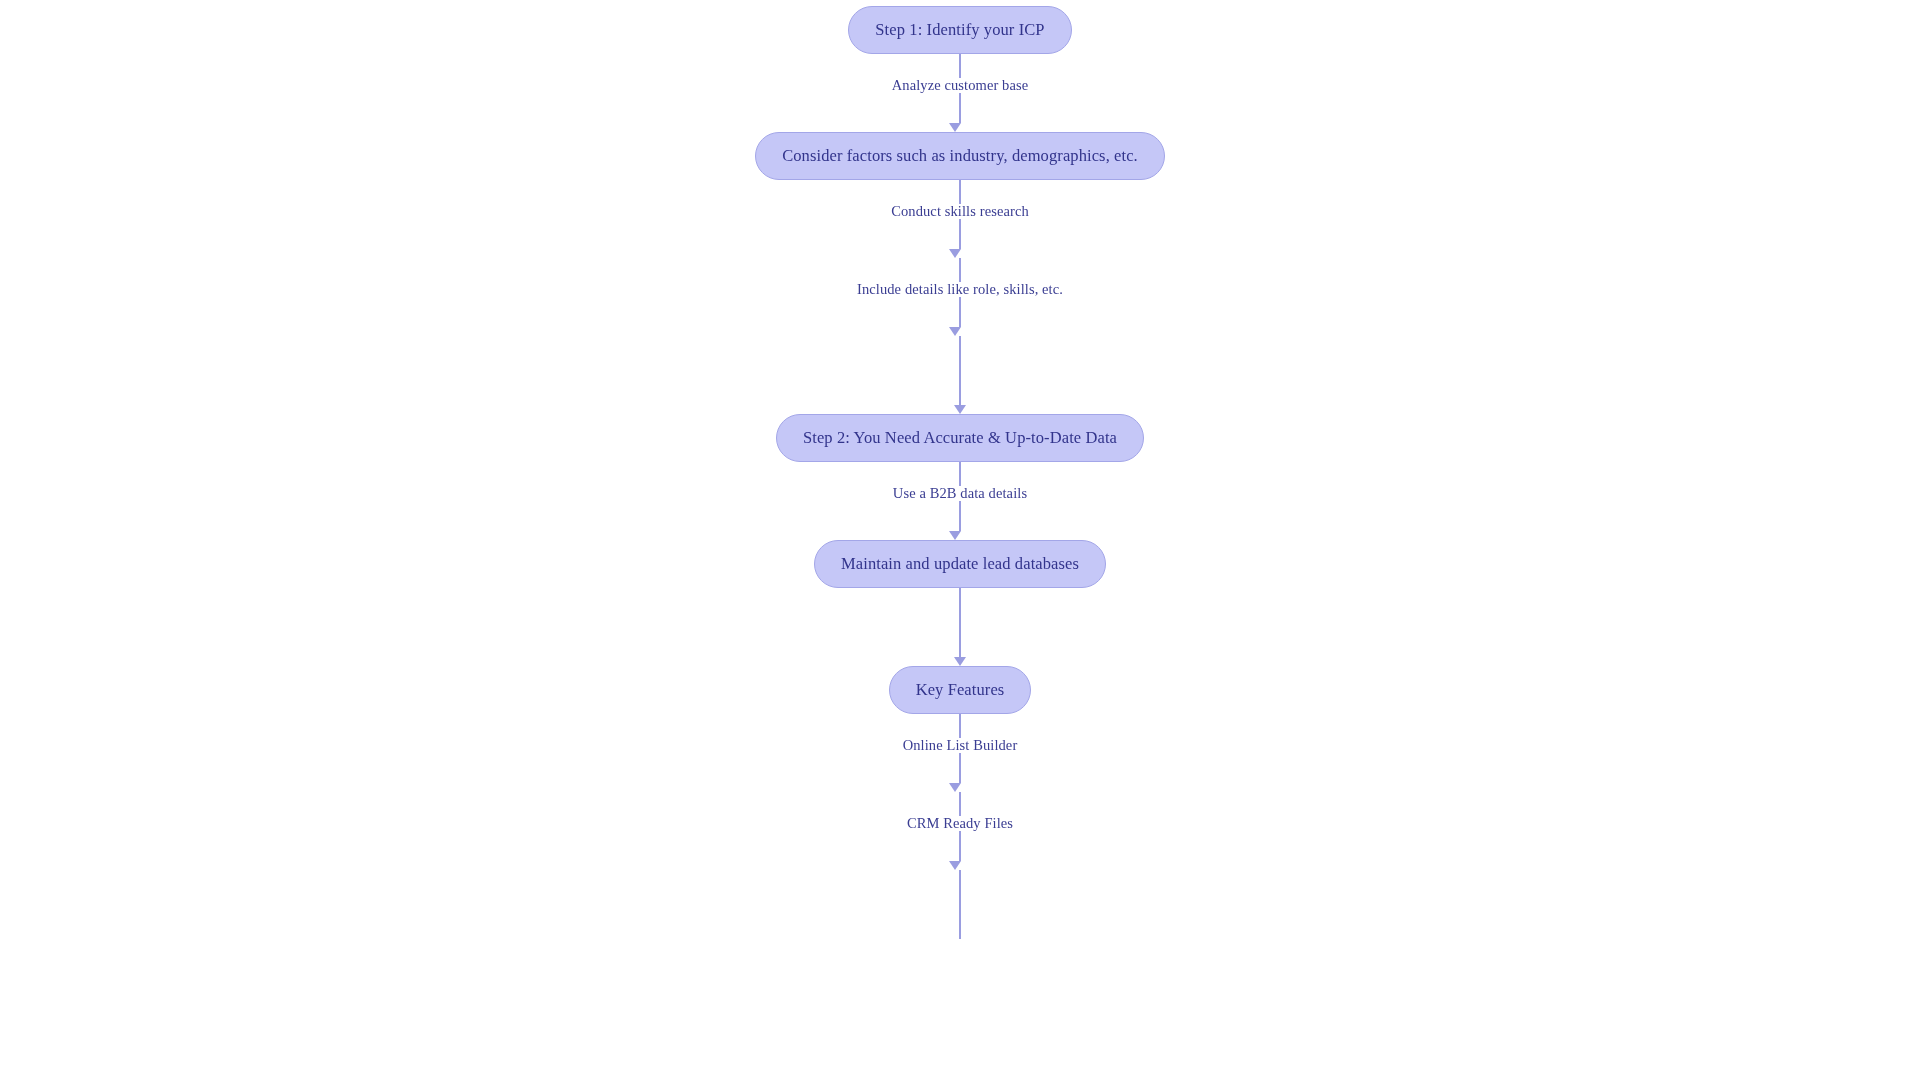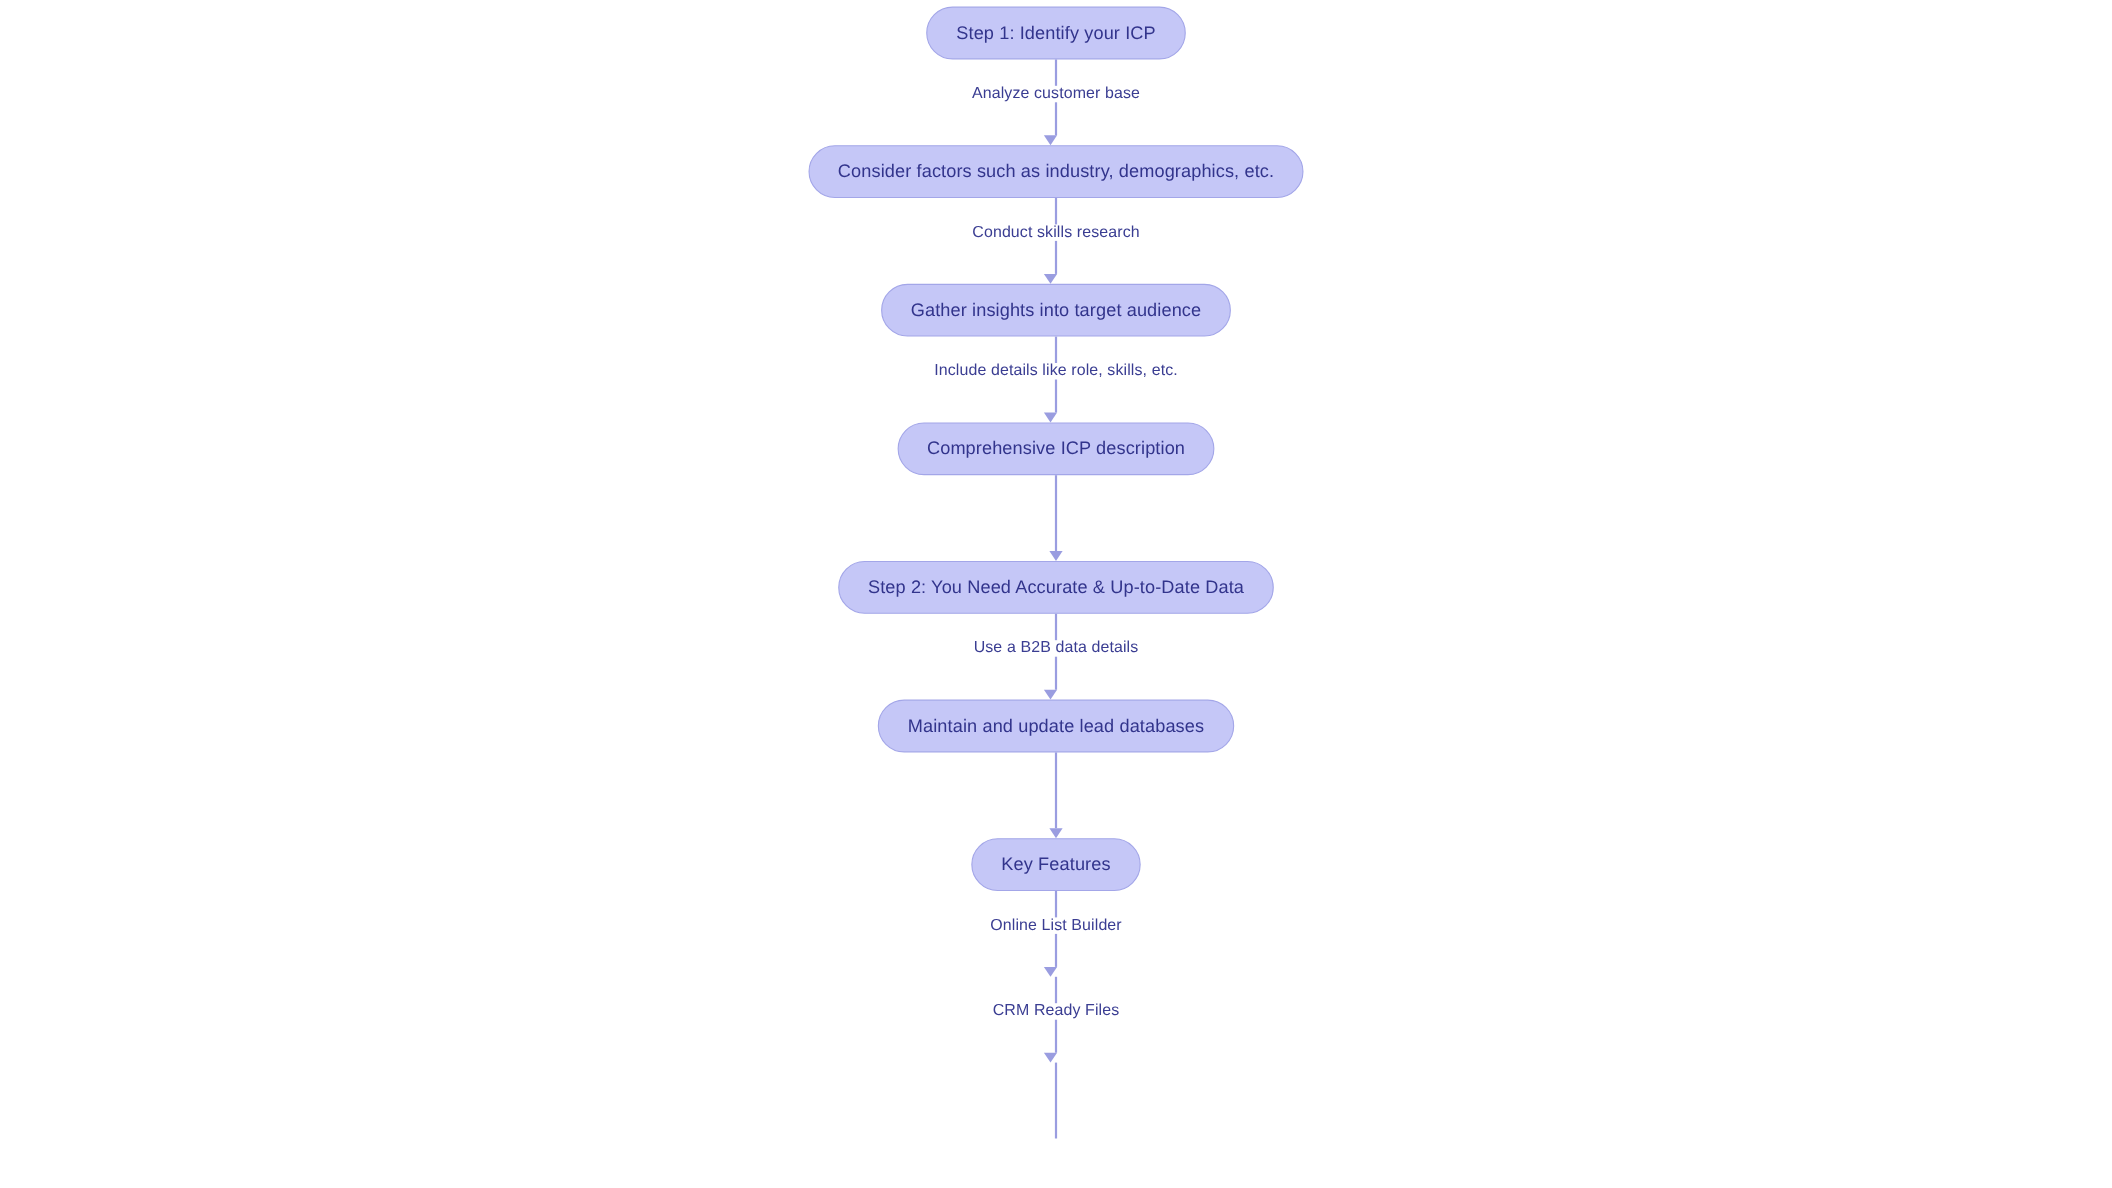--- a/index.html
+++ b/index.html
@@ -13,20 +13,21 @@
   }
   body {
     font-family: "Liberation Sans", "DejaVu Sans", sans-serif;
   }
 
   #flowchart {
     position: relative;
     width: 1920px;
     height: 1080px;
     background: #ffffff;
+    font-family: Liberation Serif, serif;
   }
 
   .flow-column {
     position: absolute;
     left: 0;
     top: 0;
     width: 1920px;
     display: flex;
     flex-direction: column;
     align-items: center;
@@ -112,30 +113,24 @@
         <div class="edge-label lbl-mid">Analyze customer base</div>
       </div>
       <div class="node">
         <span class="node-label">Consider factors such as industry, demographics, etc.</span>
       </div>
       <div class="edge e-long">
         <div class="edge-line"></div>
         <div class="edge-arrow"></div>
         <div class="edge-label lbl-mid">Conduct skills research</div>
       </div>
-      <div class="node">
-        <span class="node-label">Gather insights into target audience</span>
-      </div>
       <div class="edge e-long">
         <div class="edge-line"></div>
         <div class="edge-arrow"></div>
         <div class="edge-label lbl-mid">Include details like role, skills, etc.</div>
-      </div>
-      <div class="node">
-        <span class="node-label">Comprehensive ICP description</span>
       </div>
       <div class="edge e-plain">
         <div class="edge-line"></div>
         <div class="edge-arrow"></div>
       </div>
       <div class="node">
         <span class="node-label">Step 2: You Need Accurate &amp; Up-to-Date Data</span>
       </div>
       <div class="edge e-long">
         <div class="edge-line"></div>

